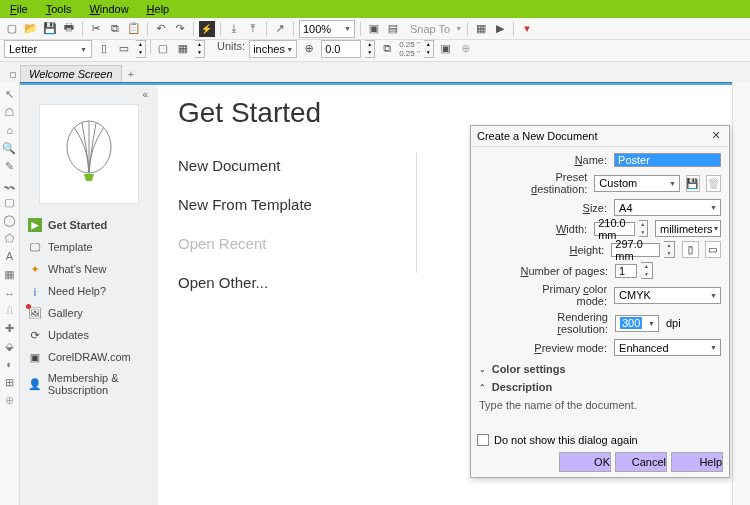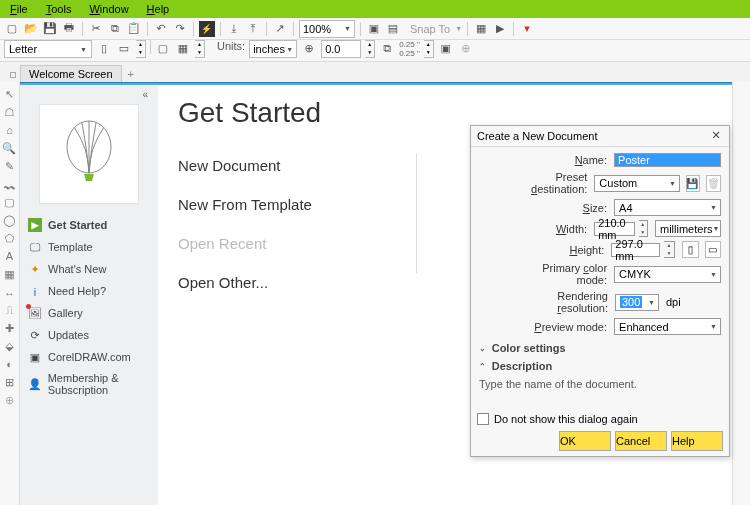--- a/index.html
+++ b/index.html
@@ -14,21 +14,21 @@
 .dropdown-btn { font-size: 7px; color: #555; }
 .toolbar2 { display: flex; height: 22px; background: #f7f7f7; border-bottom: 1px solid #ddd; padding-left: 4px; gap: 4px; }
 .page-size { width: 88px; height: 18px; border: 1px solid #bbb; background: #fff; padding: 0 4px; display: flex; align-items: center; justify-content: space-between; }
 .units-label { margin-left: 8px; color: #555; }
 .units-select { width: 48px; height: 18px; border: 1px solid #bbb; background: #fff; display: flex; align-items: center; justify-content: space-between; padding: 0 3px; }
 .num-field { width: 40px; height: 18px; border: 1px solid #bbb; background: #fff; display: flex; align-items: center; padding: 0 3px; }
 .spin { display: flex; flex-direction: column; width: 10px; height: 18px; border: 1px solid #bbb; border-left: none; }
 .spin div { flex: 1; font-size: 5px; text-align: center; line-height: 7px; }
 .stacked { display: flex; flex-direction: column; }
 .stacked div { font-size: 8px; line-height: 9px; color: #666; }
-.tabbar { height: 20px; background: #f2f2f2; display: flex; align-items: flex-end; padding-left: 10px; }
+.tabbar { height: 20px; background: #f2f2f2; display: flex; align-items: flex-end; padding-left: 10px; font-style: italic; }
 .tab { background: #e6e6e6; border: 1px solid #c8c8c8; border-bottom: none; padding: 2px 8px; display: flex; align-items: center; gap: 4px; }
 .main-area { display: flex; height: calc(100% - 82px); }
 .left-tools { width: 20px; background: #f7f7f7; border-right: 1px solid #ddd; display: flex; flex-direction: column; gap: 4px; padding-top: 6px; align-items: center; }
 .left-tools .t { width: 14px; height: 14px; color: #777; font-size: 11px; text-align: center; }
 .welcome { flex: 1; background: #fff; display: flex; position: relative; border-top: 1px solid #2b7fb8; }
 .welcome::before { content: ""; position: absolute; left: 0; right: 0; top: 0; height: 2px; background: #5aa9d6; }
 .sidebar { width: 138px; background: #eef0f1; padding: 6px; }
 .collapse-chev { text-align: right; padding-right: 4px; color: #666; font-size: 10px; }
 .logo-box { width: 100px; height: 100px; background: #fff; border: 1px solid #e3e3e3; margin: 4px auto 10px; display: flex; align-items: center; justify-content: center; }
 .nav-item { display: flex; align-items: center; gap: 6px; padding: 4px 2px; color: #444; }
@@ -53,21 +53,21 @@
 .form-input.selected { background: #3399ff; color: #fff; }
 .form-select { height: 17px; border: 1px solid #999; background: #fff; padding: 0 3px 0 4px; display: flex; align-items: center; justify-content: space-between; }
 .small-icon { width: 17px; height: 17px; border: 1px solid #bbb; background: #fff; display: inline-flex; align-items: center; justify-content: center; font-size: 10px; margin-left: 2px; }
 .spin2 { display: flex; flex-direction: column; width: 12px; height: 17px; border: 1px solid #999; border-left: none; }
 .spin2 div { flex: 1; font-size: 5px; text-align: center; line-height: 6px; color: #555; }
 .section-hdr { display: flex; align-items: center; gap: 6px; font-weight: 600; padding: 3px 0; color: #444; }
 .chevron { font-size: 8px; color: #666; }
 .desc { color: #555; margin: 3px 0 14px; }
 .dialog-footer { padding: 5px 6px; }
 .footer-btns { display: flex; justify-content: flex-end; gap: 4px; margin-top: 6px; }
-.btn { width: 52px; height: 20px; border: 1px solid #aaa; background: #fde047; text-align: left; line-height: 18px; cursor: pointer; }
+.btn { width: 52px; height: 20px; border: 1px solid #aaa; background: #c4b5fd; text-align: right; line-height: 18px; cursor: pointer; }
 .checkbox-row { display: flex; align-items: center; gap: 5px; }
 .checkbox { width: 12px; height: 12px; border: 1px solid #888; background: #fff; }
 </style>
 </head>
 <body>
 
 <div class="menubar">
   <span><u>F</u>ile</span>
   <span><u>T</u>ools</span>
   <span><u>W</u>indow</span>
@@ -296,20 +296,30 @@
           <span>297.0 mm</span>
         </div>
       <div class="spin2">
           <div>▲</div>
           <div>▼</div>
         </div>
       <div class="small-icon" style="margin-left:3px">▯</div>
       <div class="small-icon">▭</div>
     </div>
     <div class="form-row">
+      <div class="form-label"><span style="text-decoration:underline">N</span>umber of pages:</div>
+      <div class="form-input" style="width:22px">
+          <span>1</span>
+        </div>
+      <div class="spin2">
+          <div>▲</div>
+          <div>▼</div>
+        </div>
+    </div>
+    <div class="form-row">
       <div class="form-label">Primary <span style="text-decoration:underline">c</span>olor mode:</div>
       <div class="form-select" style="width:108px">
           <span>CMYK</span>
           <span class="dropdown-btn">▼</span>
         </div>
     </div>
     <div class="form-row">
       <div class="form-label">Rendering <span style="text-decoration:underline">r</span>esolution:</div>
       <div class="form-select" style="width:44px">
           <span style="background:#3399ff;color:#fff;padding:0 2px">300</span>

